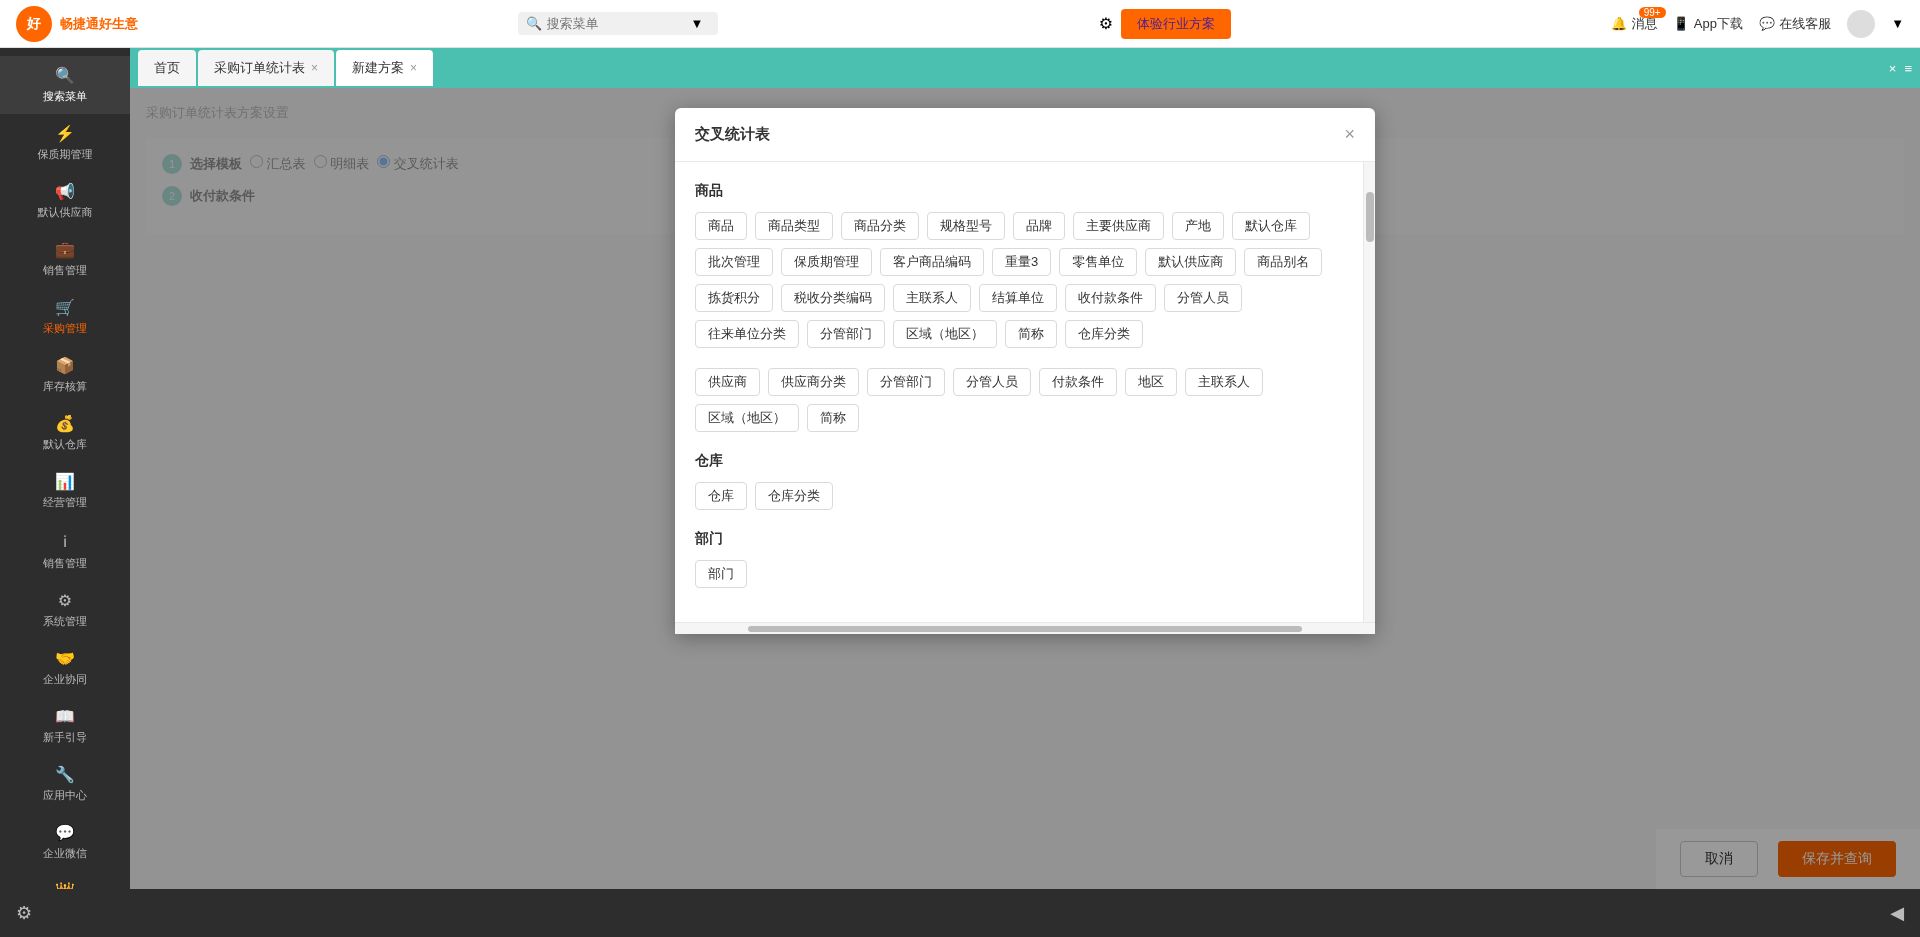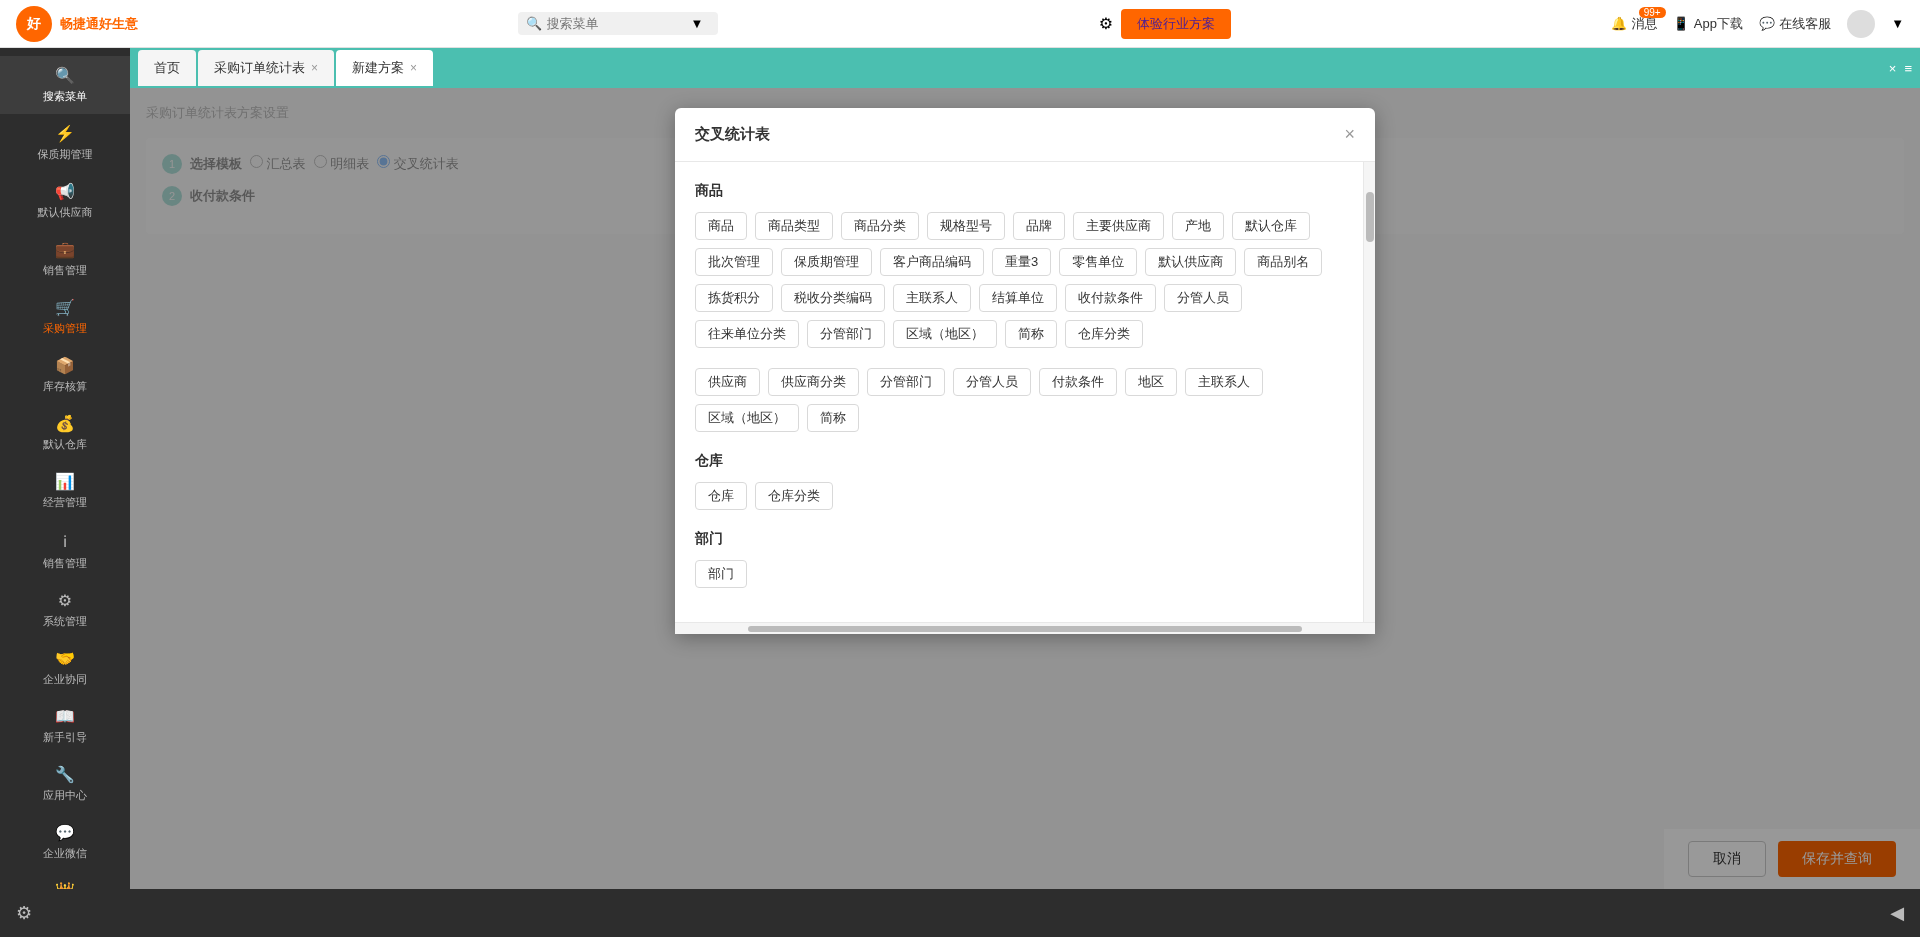--- a/index.html
+++ b/index.html
@@ -277,21 +277,21 @@
                 <div style="width:8px;height:50px;background:#bbb;border-radius:4px;margin:4px auto;margin-top:30px;"></div>
               </div>
             </div>
 
             <div style="height:12px;background:#f5f5f5;border-top:1px solid #e8e8e8;display:flex;align-items:center;padding:0 4px;">
               <div style="height:6px;width:80%;background:#bbb;border-radius:3px;margin:0 auto;"></div>
             </div>
           </div>
         </div>
 
-        <div style="position:absolute;bottom:0;right:0;padding:12px 24px;background:rgba(255,255,255,0.9);display:flex;gap:12px;z-index:50;">
+        <div style="position:absolute;bottom:0;right:0;padding:12px 24px;background:rgba(255,255,255,0.9);display:flex;gap:20px;z-index:50;">
           <button class="cancel-btn">取消</button>
           <button class="confirm-btn">保存并查询</button>
         </div>
       </div>
     </div>
   </div>
 
   <div class="bottom-bar">
     <span style="color:#bbb;font-size:18px;cursor:pointer;">⚙</span>
     <span style="color:#bbb;font-size:18px;cursor:pointer;">◀</span>

